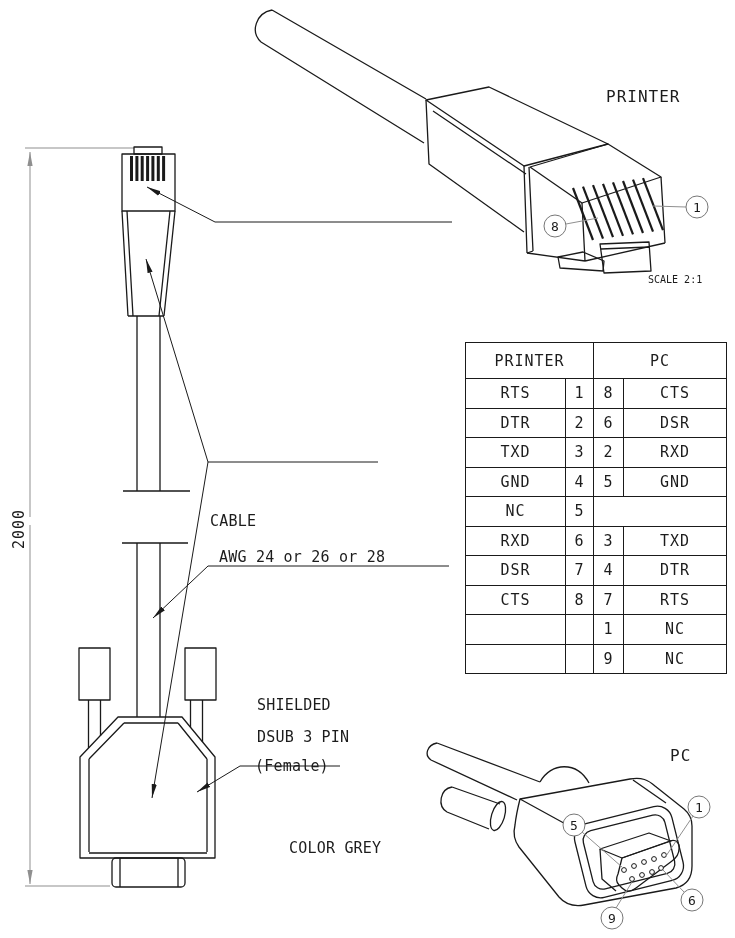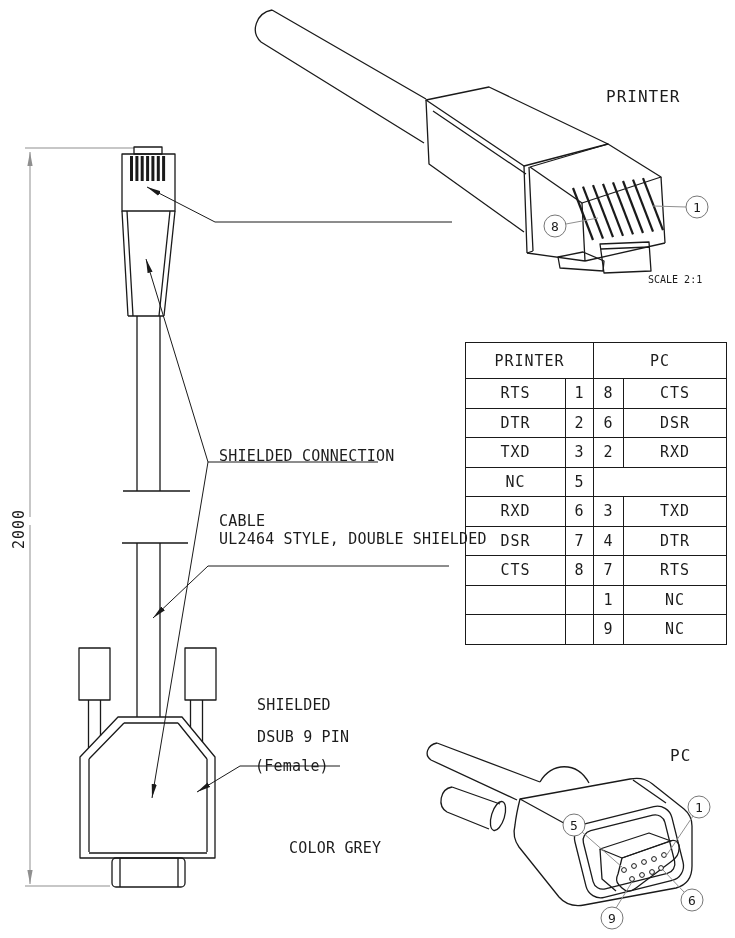--- a/index.html
+++ b/index.html
@@ -145,25 +145,24 @@
     <circle cx="692" cy="900" r="11" stroke="#777" stroke-width="1" fill="#fff"></circle>
     <circle cx="612" cy="918" r="11" stroke="#777" stroke-width="1" fill="#fff"></circle>
     <text class="balloon-num" x="574" y="829.5" text-anchor="middle">5</text>
     <text class="balloon-num" x="699" y="811.5" text-anchor="middle">1</text>
     <text class="balloon-num" x="692" y="904.5" text-anchor="middle">6</text>
     <text class="balloon-num" x="612" y="922.5" text-anchor="middle">9</text>
   </g>
 </svg>
 
 <div class="dim-label">2000</div>
-<div class="lbl" style="left:219px;top:448px">SHIELDED CONNECTION</div>
-<div class="lbl" style="left:219px;top:513px">CABLE</div>
-<div class="lbl" style="left:219px;top:531px">UL2464 STYLE, DOUBLE SHIELDED</div>
+<div class="lbl" style="left:210px;top:513px">CABLE</div>
+<div class="lbl" style="left:219px;top:549px">AWG 24 or 26 or 28</div>
 <div class="lbl" style="left:257px;top:697px">SHIELDED</div>
-<div class="lbl" style="left:257px;top:729px">DSUB 9 PIN</div>
+<div class="lbl" style="left:257px;top:729px">DSUB 3 PIN</div>
 <div class="lbl" style="left:255px;top:758px">(Female)</div>
 <div class="lbl" style="left:289px;top:840px">COLOR GREY</div>
 <div class="lbl big" style="left:606px;top:88px">PRINTER</div>
 <div class="lbl big" style="left:670px;top:747px">PC</div>
 <div class="lbl small" style="left:648px;top:271px">SCALE 2:1</div>
 
 <table class="pinout">
   <colgroup>
         <col style="width:100px">
         <col style="width:28px">
@@ -187,20 +186,26 @@
     <td>6</td>
     <td>DSR</td>
   </tr>
   <tr>
     <td>TXD</td>
     <td>3</td>
     <td>2</td>
     <td>RXD</td>
   </tr>
   <tr>
+    <td>GND</td>
+    <td>4</td>
+    <td>5</td>
+    <td>GND</td>
+  </tr>
+  <tr>
     <td>NC</td>
     <td>5</td>
     <td colspan="2"></td>
   </tr>
   <tr>
     <td>RXD</td>
     <td>6</td>
     <td>3</td>
     <td>TXD</td>
   </tr>

